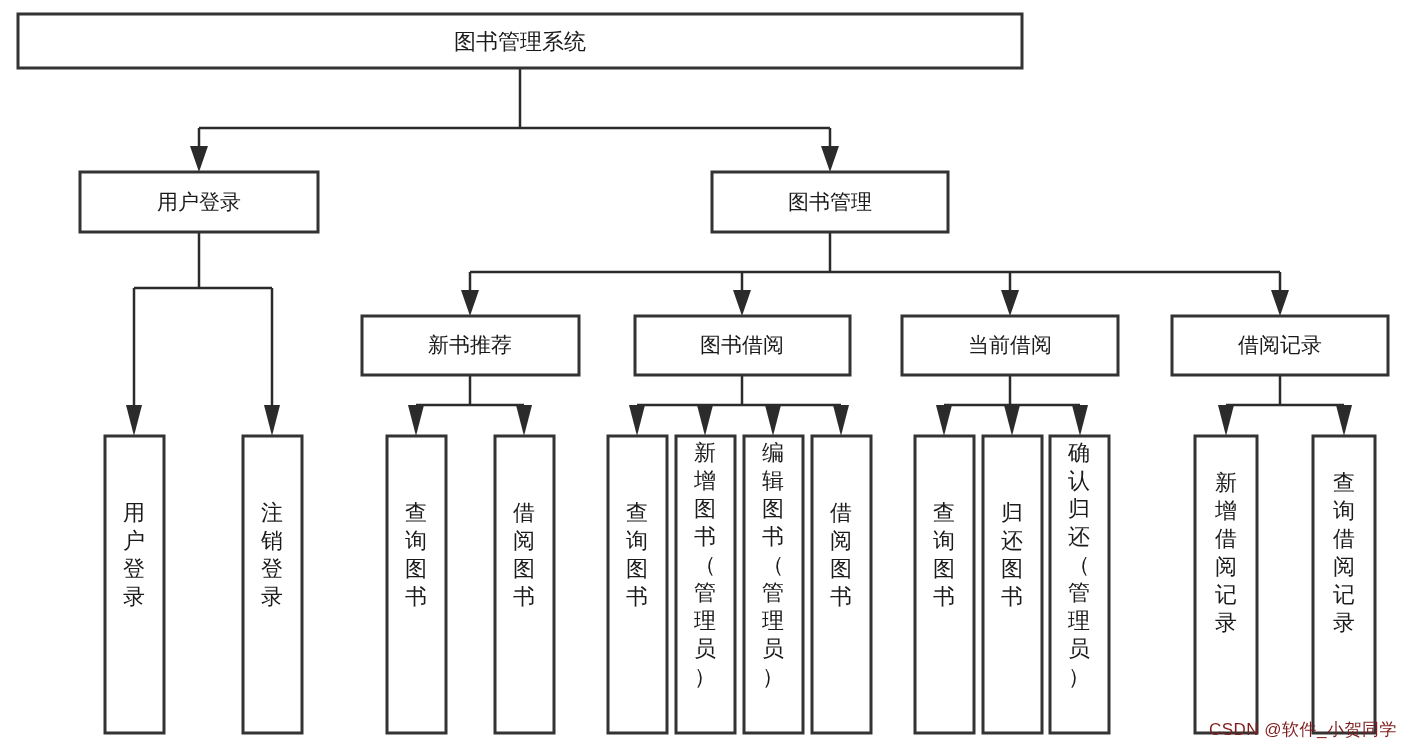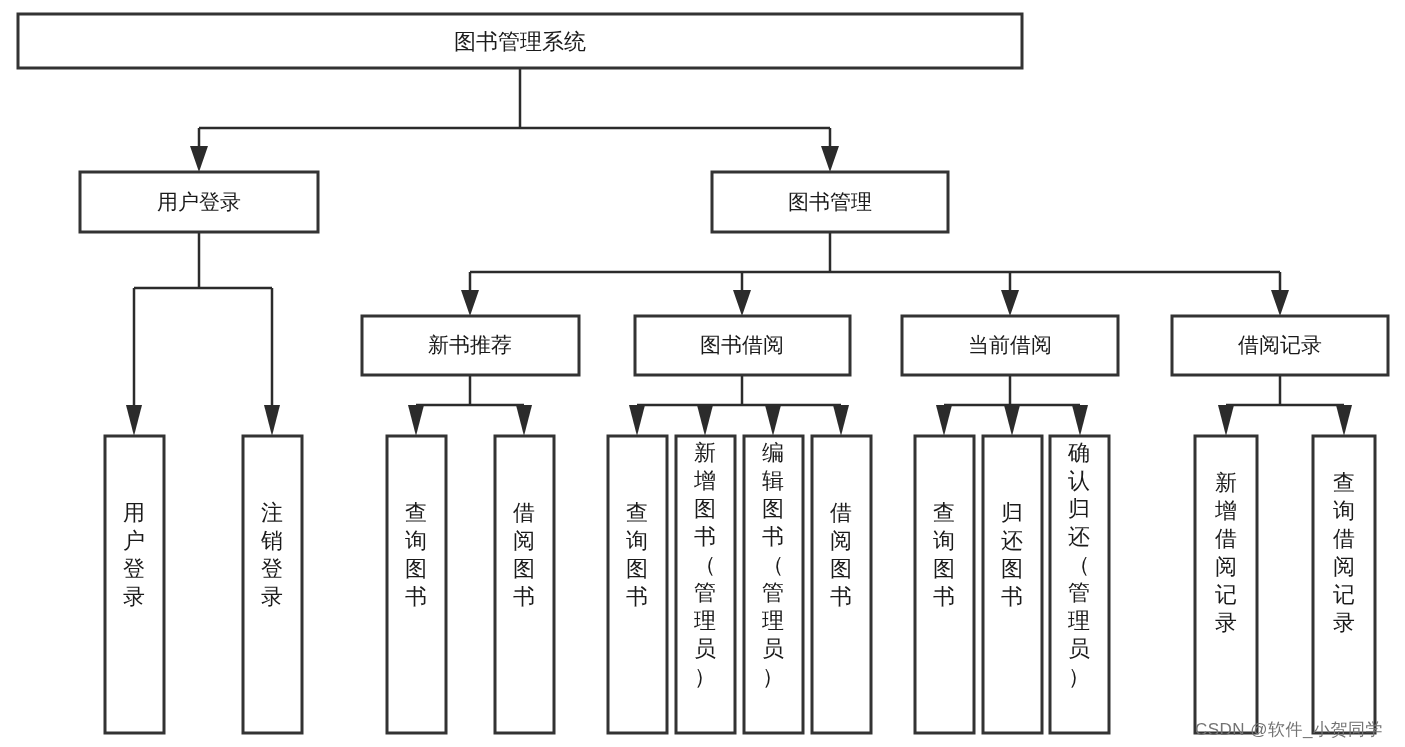--- a/index.html
+++ b/index.html
@@ -29,22 +29,22 @@
     text-anchor:middle;
   }
   .connector{
     stroke:#2b2b2b;
     stroke-width:2.5;
     fill:none;
   }
   .arrow-head{fill:#2b2b2b;}
   .watermark{
     position:absolute;
-    right:22px;bottom:6px;
-    color:#737373;
+    right:8px;bottom:6px;
+    color:#7f1d1d;
     font-size:17px;
     font-family:"Liberation Sans","DejaVu Sans",sans-serif;
     letter-spacing:0.5px;
     white-space:nowrap;
     pointer-events:none;
   }
 </style>
 </head>
 <body>
 

